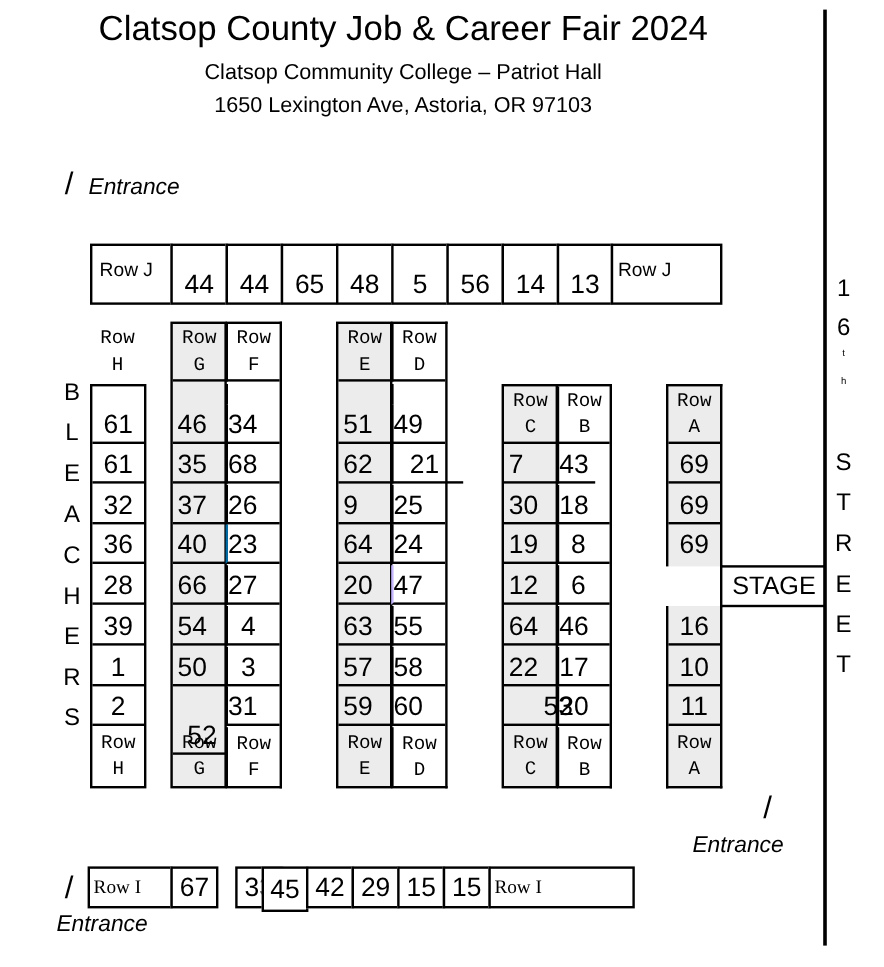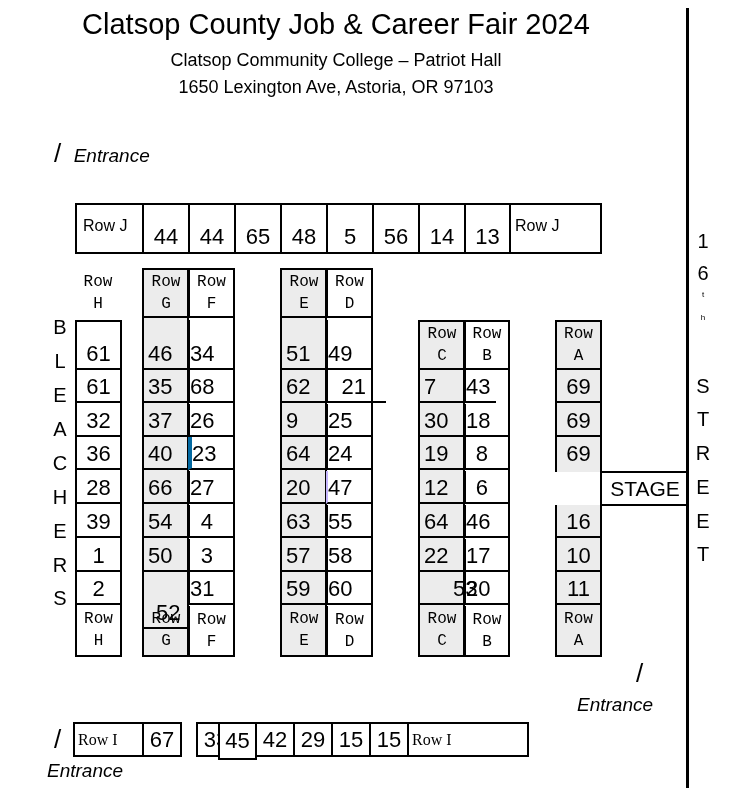--- a/index.html
+++ b/index.html
@@ -131,21 +131,21 @@
 <div class="num numL" style="left:144px;top:404px;width:44px;">37</div>
 <div class="num numL" style="left:144px;top:437px;width:44px;">40</div>
 <div class="num numL" style="left:144px;top:471px;width:44px;">66</div>
 <div class="num numL" style="left:144px;top:505px;width:44px;">54</div>
 <div class="num numL" style="left:144px;top:539px;width:44px;">50</div>
 <div class="num numL" style="left:144px;top:596px;width:44px;padding-left:12px;">52</div>
 
 <div class="num numR" style="left:188px;top:337px;width:45px;border-left:2px solid #000;">34</div>
 <div class="num numR" style="left:188px;top:370px;width:45px;border-left:2px solid #000;">68</div>
 <div class="num numR" style="left:188px;top:404px;width:45px;border-left:2px solid #000;">26</div>
-<div class="num numR" style="left:188px;top:437px;width:45px;border-left:4px solid #0369a1;">23</div>
+<div class="num numR" style="left:188px;top:437px;width:45px;border-left:2px solid #0369a1;">23</div>
 <div class="num numR" style="left:188px;top:471px;width:45px;border-left:2px solid #000;">27</div>
 <div class="num numR" style="left:188px;top:505px;width:45px;border-left:2px solid #000;">4</div>
 <div class="num numR" style="left:188px;top:539px;width:45px;border-left:2px solid #000;">3</div>
 <div class="num numR" style="left:188px;top:572px;width:45px;border-left:2px solid #000;">31</div>
 <div class="abs" style="left:188px;top:320px;width:2px;height:17px;background:#000;"></div>
 
 <div class="num numL" style="left:282px;top:337px;width:44px;">51</div>
 <div class="num numL" style="left:282px;top:370px;width:44px;">62</div>
 <div class="num numL" style="left:282px;top:404px;width:44px;">9</div>
 <div class="num numL" style="left:282px;top:437px;width:44px;">64</div>

